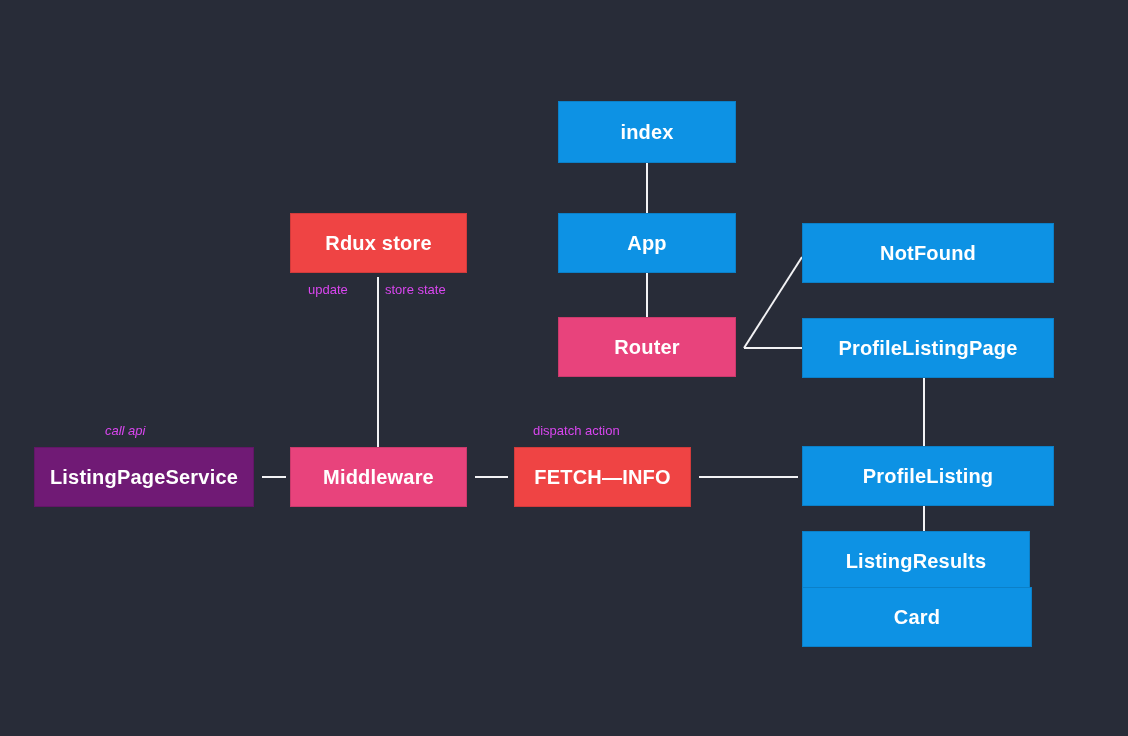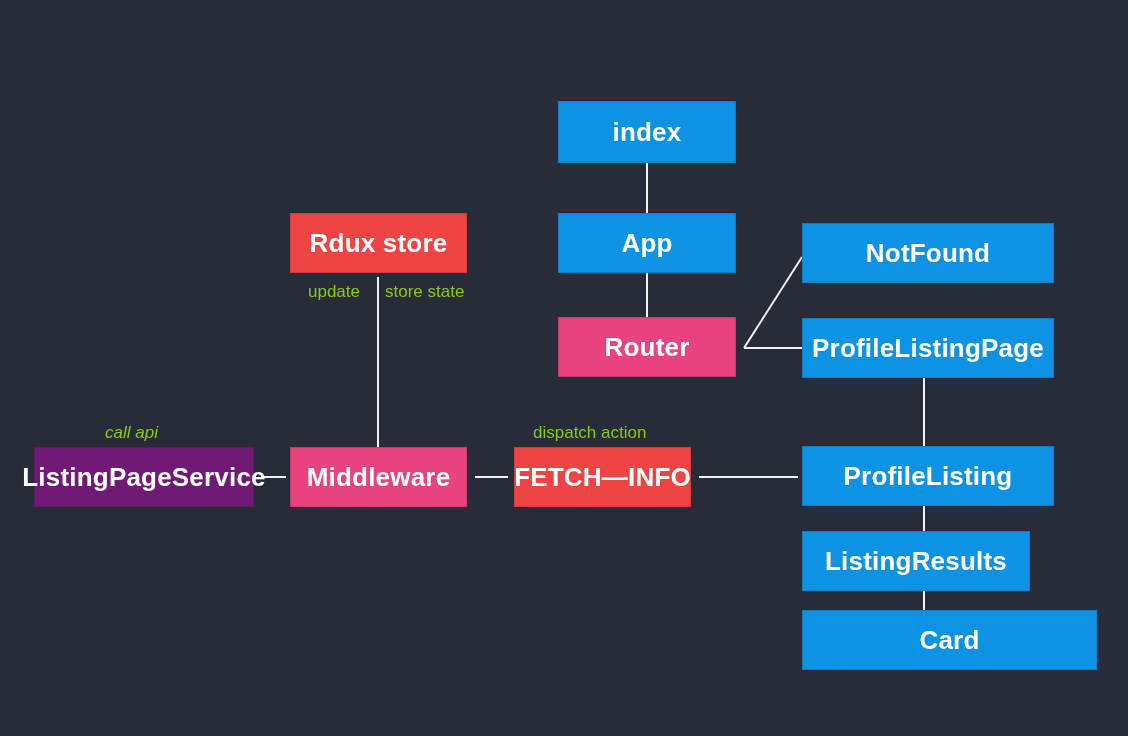--- a/index.html
+++ b/index.html
@@ -19,35 +19,35 @@
     background: #282c38;
   }
   .node {
     position: absolute;
     display: flex;
     align-items: center;
     justify-content: center;
     box-sizing: border-box;
     color: #ffffff;
     font-weight: bold;
-    font-size: 26px;
+    font-size: 20px;
     letter-spacing: 0.2px;
     line-height: 1;
     white-space: nowrap;
     border: 1px solid rgba(0,0,0,0.12);
   }
   .node.blue   { background: #0d92e4; }
   .node.pink   { background: #e8437c; }
   .node.purple { background: #ef4444; }
   .node.orange { background: #701a75; }
 
   .edge-label {
     position: absolute;
-    color: #84cc16;
-    font-size: 17px;
+    color: #d946ef;
+    font-size: 13px;
     font-weight: normal;
     line-height: 1;
     white-space: nowrap;
   }
   svg.edges {
     position: absolute;
     left: 0;
     top: 0;
     width: 1128px;
     height: 736px;
@@ -102,21 +102,21 @@
       </div>
       <div class="node blue" style="left: 802px; top: 318px; width: 252px; height: 60px;">
         <span>ProfileListingPage</span>
       </div>
       <div class="node blue" style="left: 802px; top: 446px; width: 252px; height: 60px;">
         <span>ProfileListing</span>
       </div>
       <div class="node blue" style="left: 802px; top: 531px; width: 228px; height: 60px;">
         <span>ListingResults</span>
       </div>
-      <div class="node blue" style="left: 802px; top: 610px; width: 295px; height: 60px;">
+      <div class="node blue" style="left: 802px; top: 587px; width: 230px; height: 60px;">
         <span>Card</span>
       </div>
     </div>
   <div id="label-layer">
       <div class="edge-label" style="left: 308px; top: 283px;">update</div>
       <div class="edge-label" style="left: 385px; top: 283px;">store state</div>
       <div class="edge-label" style="left: 105px; top: 424px; font-style: italic;">call api</div>
       <div class="edge-label" style="left: 533px; top: 424px;">dispatch action</div>
     </div>
 </div>

